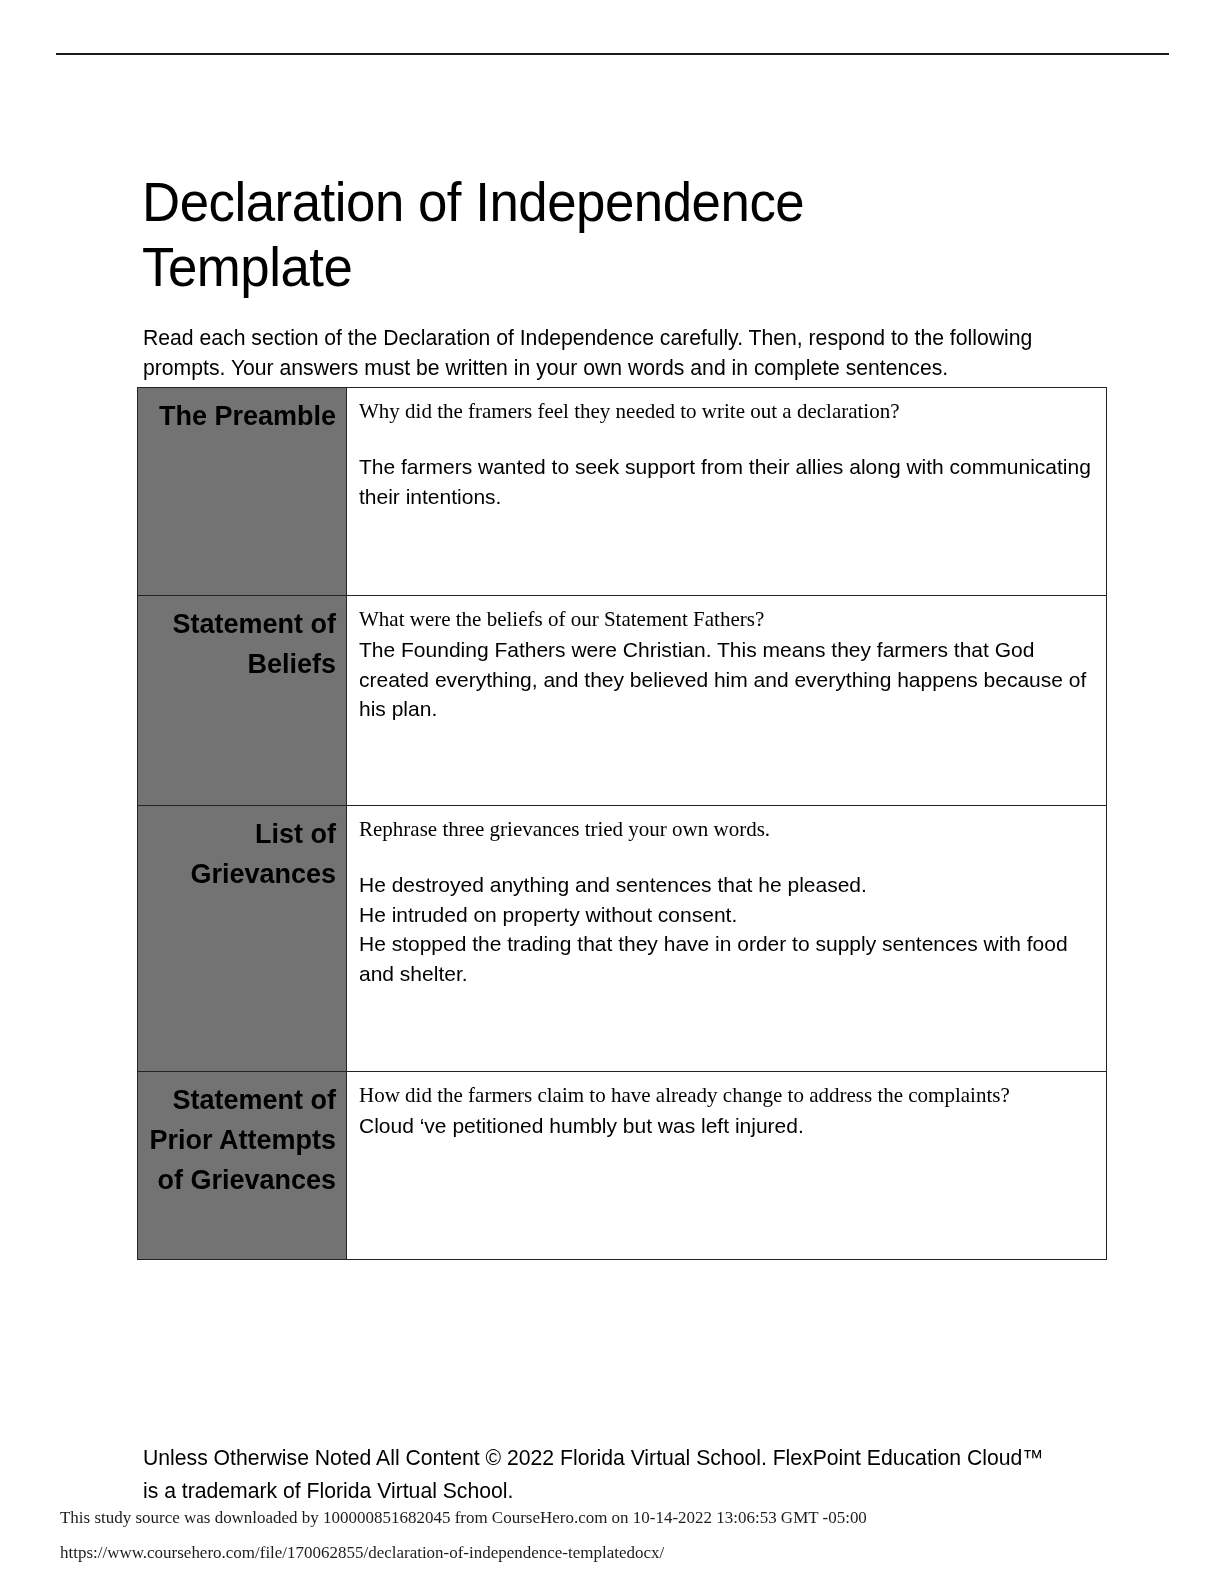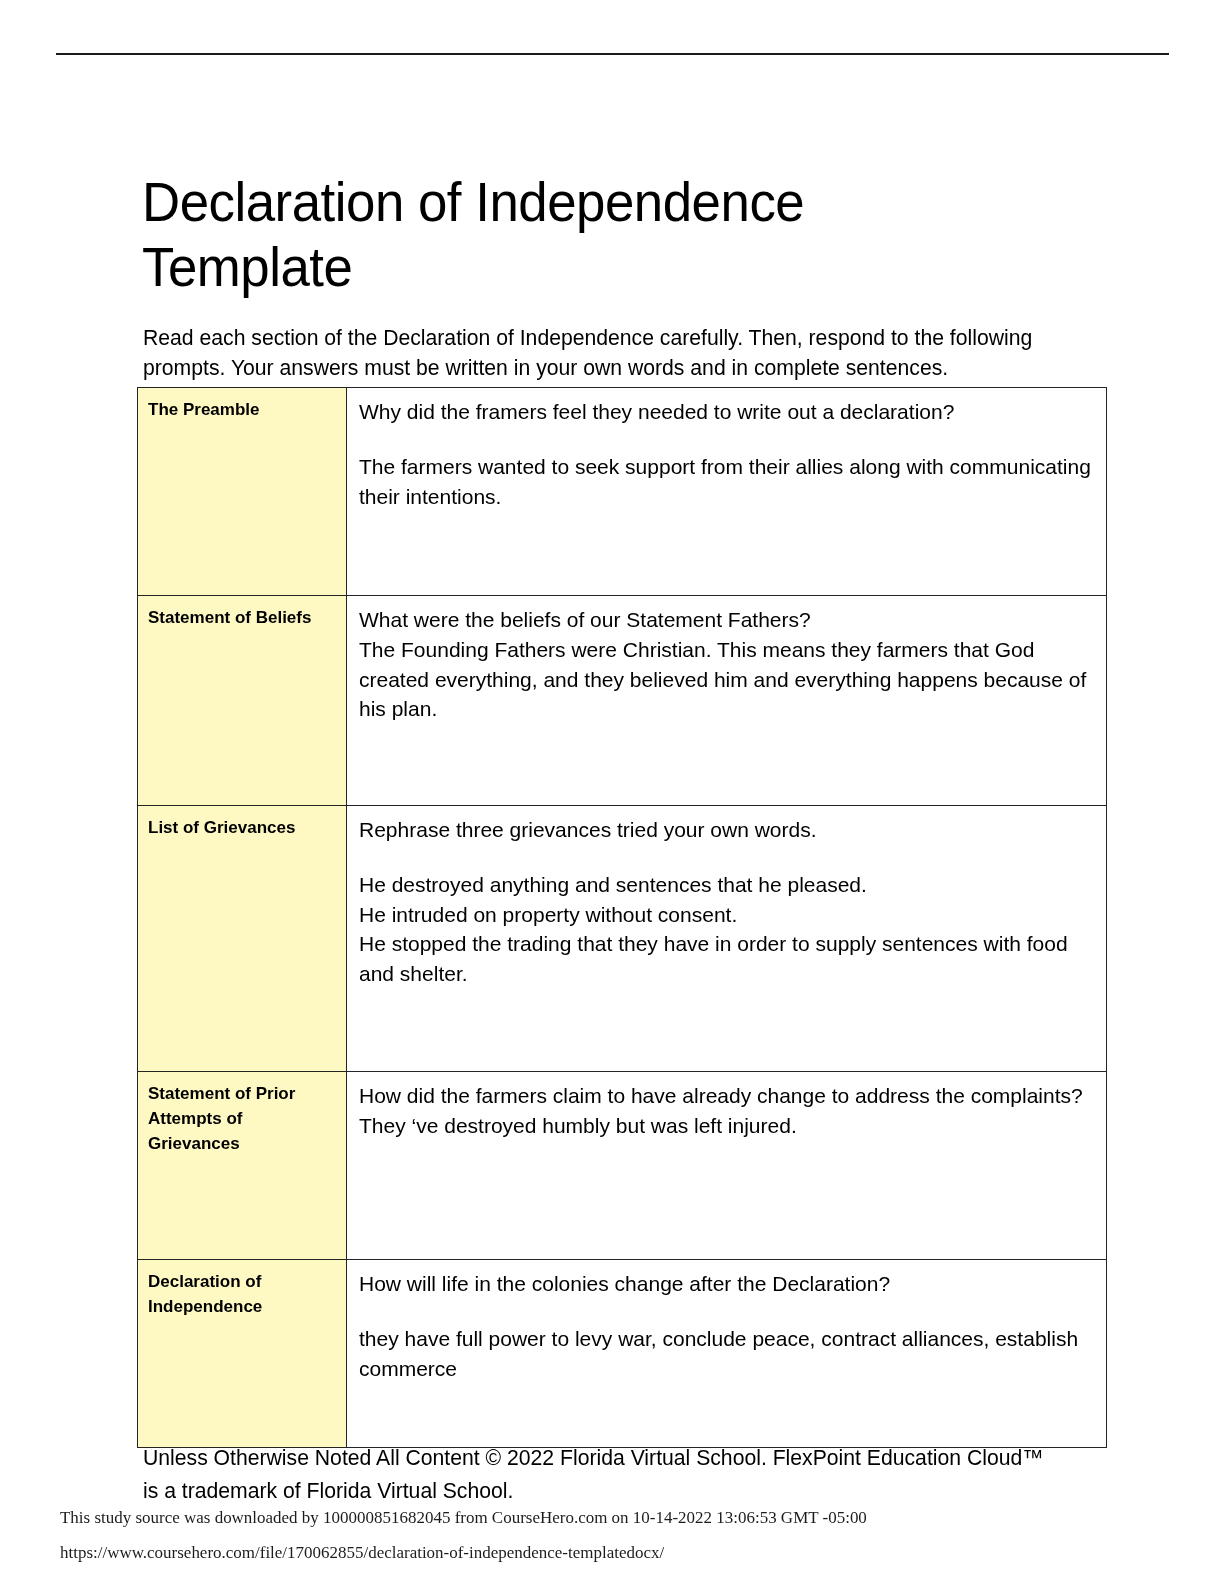--- a/index.html
+++ b/index.html
@@ -70,37 +70,37 @@
     border-collapse: collapse;
     table-layout: fixed;
   }
   .wk-table td {
     border: 1.6px solid #232323;
     vertical-align: top;
     padding: 0;
   }
   .col-head {
     width: 188px;
-    background: #fef9c3;
-    text-align: left;
+    background: #737373;
+    text-align: right;
     font-weight: bold;
-    font-size: 17px;
+    font-size: 27px;
     line-height: 1.48;
     padding: 9px 10px 8px 10px !important;
     color: #000000;
   }
   .col-body {
     width: 733px;
     background: #ffffff;
     font-size: 21px;
     line-height: 1.42;
     padding: 9px 14px 8px 12px !important;
     color: #000000;
   }
-  .q-line { margin: 0; }
+  .q-line { margin: 0; font-family: Liberation Serif, serif; }
   .gap { height: 25px; }
   .answer-line { margin: 0; }
 
   
   .r1 .col-head, .r1 .col-body { height: 190px; }
   .r2 .col-head, .r2 .col-body { height: 192px; }
   .r3 .col-head, .r3 .col-body { height: 248px; }
   .r4 .col-head, .r4 .col-body { height: 170px; margin-left: 9px; }
   .r5 .col-head, .r5 .col-body { height: 170px; }
 
@@ -191,34 +191,24 @@
           <div class="answer-line">He stopped the trading that they have in order to supply sentences with food and shelter.</div>
         </td>
       </tr>
 
       <tr class="r4">
         <td class="col-head">
           <span>Statement of Prior Attempts of Grievances</span>
         </td>
         <td class="col-body">
           <div class="q-line">How did the farmers claim to have already change to address the complaints?</div>
-          <div class="answer-line">They ‘ve destroyed humbly but was left injured.</div>
-        </td>
-      </tr>
-
-      <tr class="r5">
-        <td class="col-head">
-          <span>Declaration of Independence</span>
-        </td>
-        <td class="col-body">
-          <div class="q-line">How will life in the colonies change after the Declaration?</div>
-          <div class="gap"></div>
-          <div class="answer-line">they have full power to levy war, conclude peace, contract alliances, establish commerce</div>
-        </td>
-      </tr>
+          <div class="answer-line">Cloud ‘ve petitioned humbly but was left injured.</div>
+        </td>
+      </tr>
+
 
     </tbody>
   </table>
 
   <div class="copyright">Unless Otherwise Noted All Content © 2022 Florida Virtual School. FlexPoint Education Cloud™ is a trademark of Florida Virtual School.</div>
 
   <div class="watermark-line">This study source was downloaded by 100000851682045 from CourseHero.com on 10-14-2022 13:06:53 GMT -05:00</div>
 
   <a class="source-url" href="#">https://www.coursehero.com/file/170062855/declaration-of-independence-templatedocx/</a>
 

